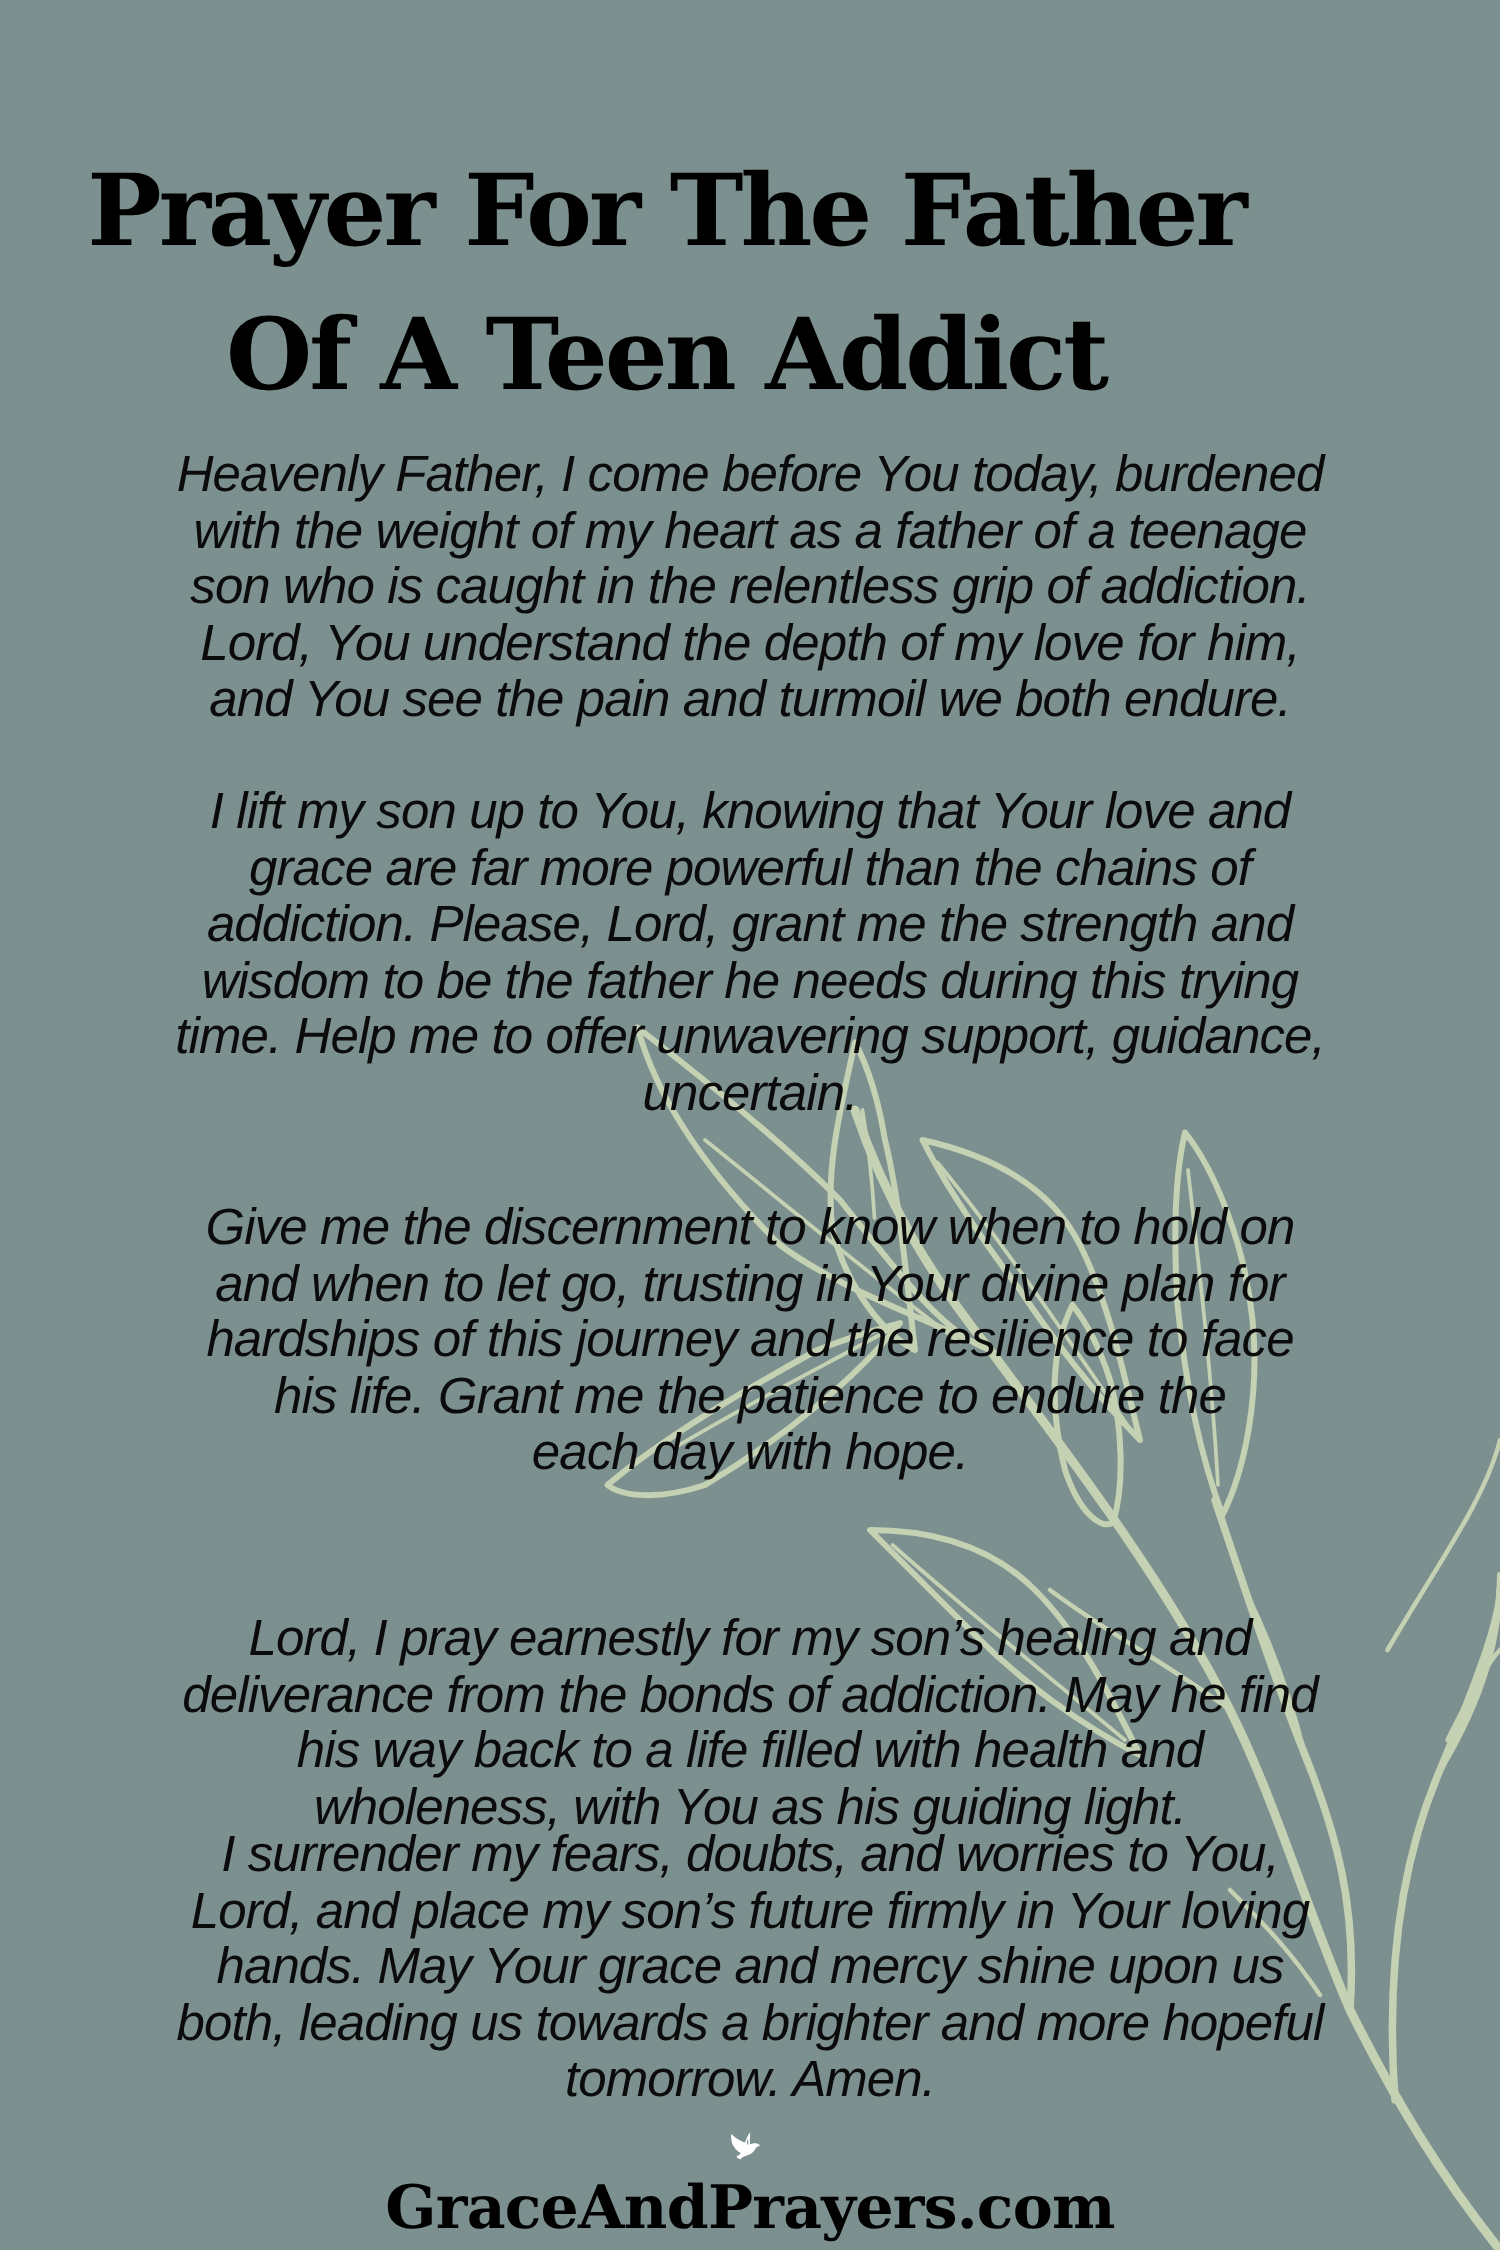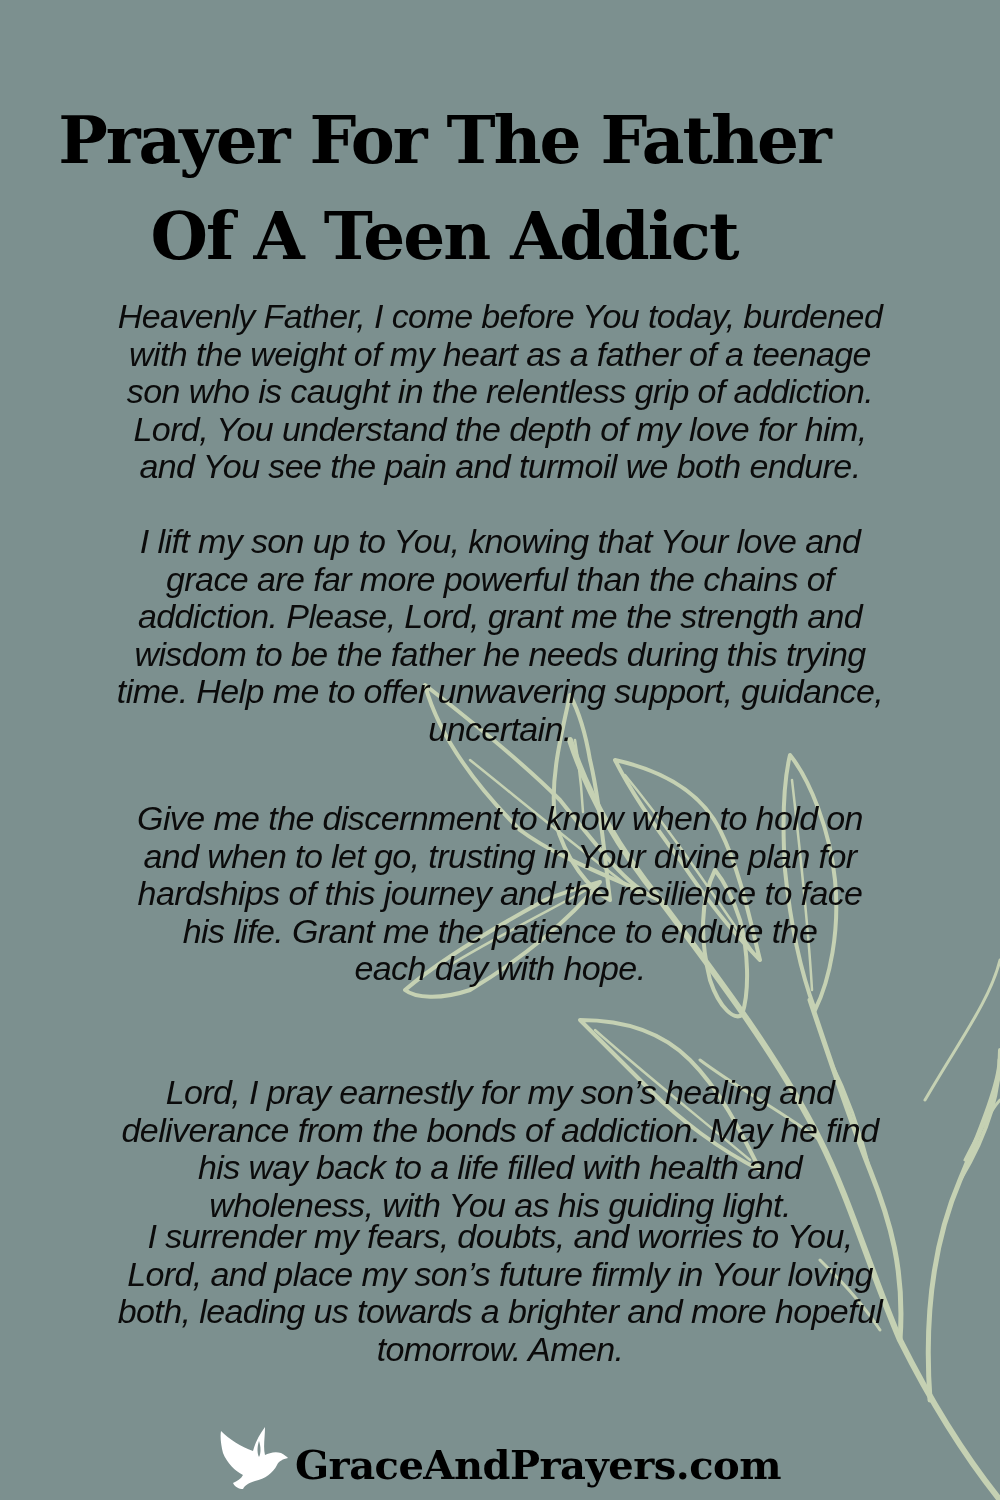--- a/index.html
+++ b/index.html
@@ -55,22 +55,23 @@
       letter-spacing: -0.6px;
     }
     .para span { display: block; white-space: nowrap; font-style: italic; }
     .footer {
       position: absolute;
       left: 0;
       top: 1425px;
       width: 1000px;
       height: 70px;
       display: flex;
-      justify-content: center;
+      justify-content: space-between;
       align-items: center;
+      flex-direction: column;
     }
     .dove {
       width: 70px;
       height: 66px;
       margin-right: 6px;
       margin-top: -4px;
     }
     .site {
       font-family: "DejaVu Serif", serif;
       font-weight: bold;
@@ -152,20 +153,21 @@
   <p class="para" style="top:1074px;">
     <span>Lord, I pray earnestly for my son’s healing and</span>
     <span>deliverance from the bonds of addiction. May he find</span>
     <span>his way back to a life filled with health and</span>
     <span>wholeness, with You as his guiding light.</span>
   </p>
 
   <p class="para" style="top:1218px;">
     <span>I surrender my fears, doubts, and worries to You,</span>
     <span>Lord, and place my son’s future firmly in Your loving</span>
+    <span>hands. May Your grace and mercy shine upon us</span>
     <span>both, leading us towards a brighter and more hopeful</span>
     <span>tomorrow. Amen.</span>
   </p>
 
   <div class="footer">
     <svg class="dove" viewBox="0 0 70 66">
       <path fill="#ffffff" d="M2 6 C 10 14, 22 22, 34 26 C 36 18, 40 10, 46 2 C 46 12, 44 22, 46 30 C 50 28, 56 26, 62 28 C 66 30, 68 32, 69 33 C 64 34, 60 36, 58 40 C 54 48, 46 54, 36 56 C 30 58, 26 60, 24 64 C 20 64, 16 62, 14 58 C 18 56, 22 54, 24 50 C 16 46, 8 38, 4 28 C 2 20, 1 12, 2 6 Z"></path>
       <path fill="#7c908f" d="M40 16 C 38 22, 38 28, 40 32 C 42 28, 42 22, 40 16 Z"></path>
     </svg>
     <span class="site">GraceAndPrayers.com</span>

